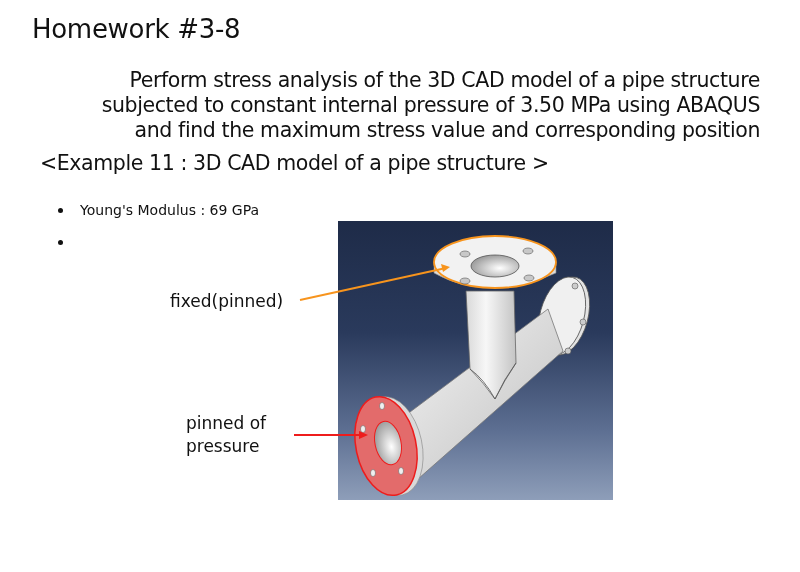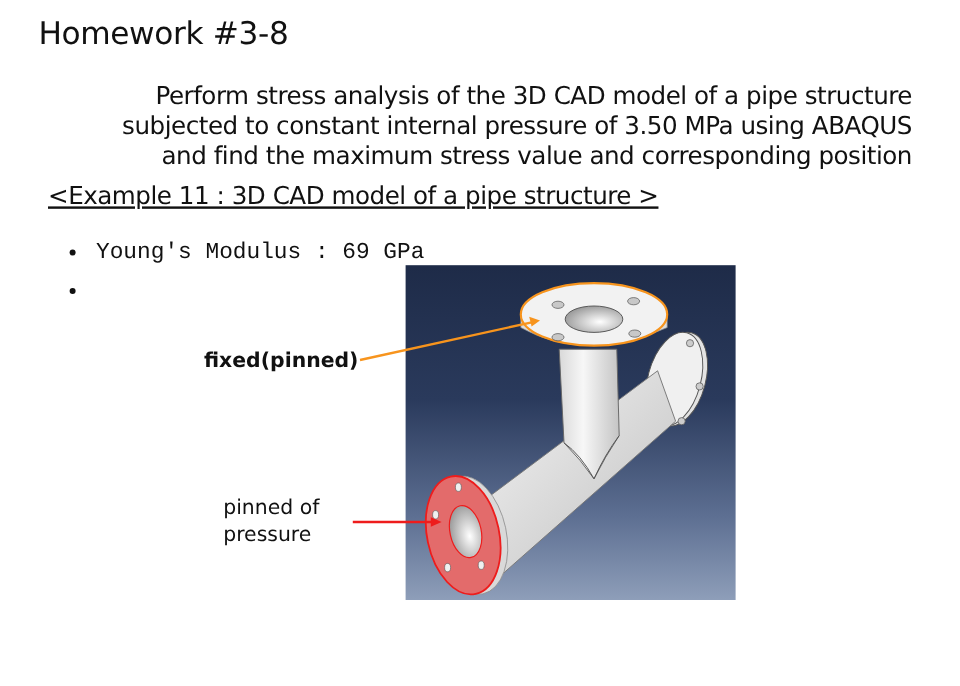--- a/index.html
+++ b/index.html
@@ -1,28 +1,28 @@
 <!DOCTYPE html>
 <html><head>
   <meta charset="utf-8">
   <style>
     html, body { margin:0; padding:0; background:#ffffff; }
     body { width:800px; height:572px; position:relative; overflow:hidden;
            font-family:"DejaVu Sans","Liberation Sans",sans-serif; color:#111; }
     .title { position:absolute; left:32px; top:14px; font-size:26px; letter-spacing:-0.3px; }
     .para { position:absolute; left:40px; top:68px; width:720px; font-size:20.5px; line-height:25px; letter-spacing:-0.4px;text-align:right; }
     .para div { white-space:nowrap; }
-    .example { position:absolute; left:40px; top:151px; font-size:20.5px; letter-spacing:-0.4px; white-space:nowrap;text-decoration:underline; }
-    .bullets { position:absolute; left:58px; top:194px; font-size:19px;font-family:Liberation Mono, monospace; }
+    .example { position:absolute; left:40px; top:151px; font-size:20.5px; letter-spacing:-0.4px; white-space:nowrap; }
+    .bullets { position:absolute; left:58px; top:194px; font-size:14px; }
     .bullet { display:flex; align-items:center; height:32px; white-space:nowrap; }
     .bullet .dot { width:5px; height:5px; background:#111; border-radius:50%; margin-right:17px; }
     .figure { position:absolute; left:338px; top:221px; width:275px; height:279px;
               background:linear-gradient(to bottom,#1e2b48 0%,#2a3a5c 40%,#5d6f92 75%,#8e9eb9 100%); overflow:hidden; }
     .label { position:absolute; font-size:17px; white-space:nowrap; }
-    .label-fixed { left:170px; top:291px;font-weight:bold; }
+    .label-fixed { left:170px; top:291px; }
     .label-sym { left:186px; top:412px; line-height:23px; }
     svg.overlay { position:absolute; left:0; top:0; }
   </style>
 </head>
 <body>
 
 <div class="title">Homework #3-8</div>
 
 <div class="para">
   <div>Perform stress analysis of the 3D CAD model of a pipe structure</div>

